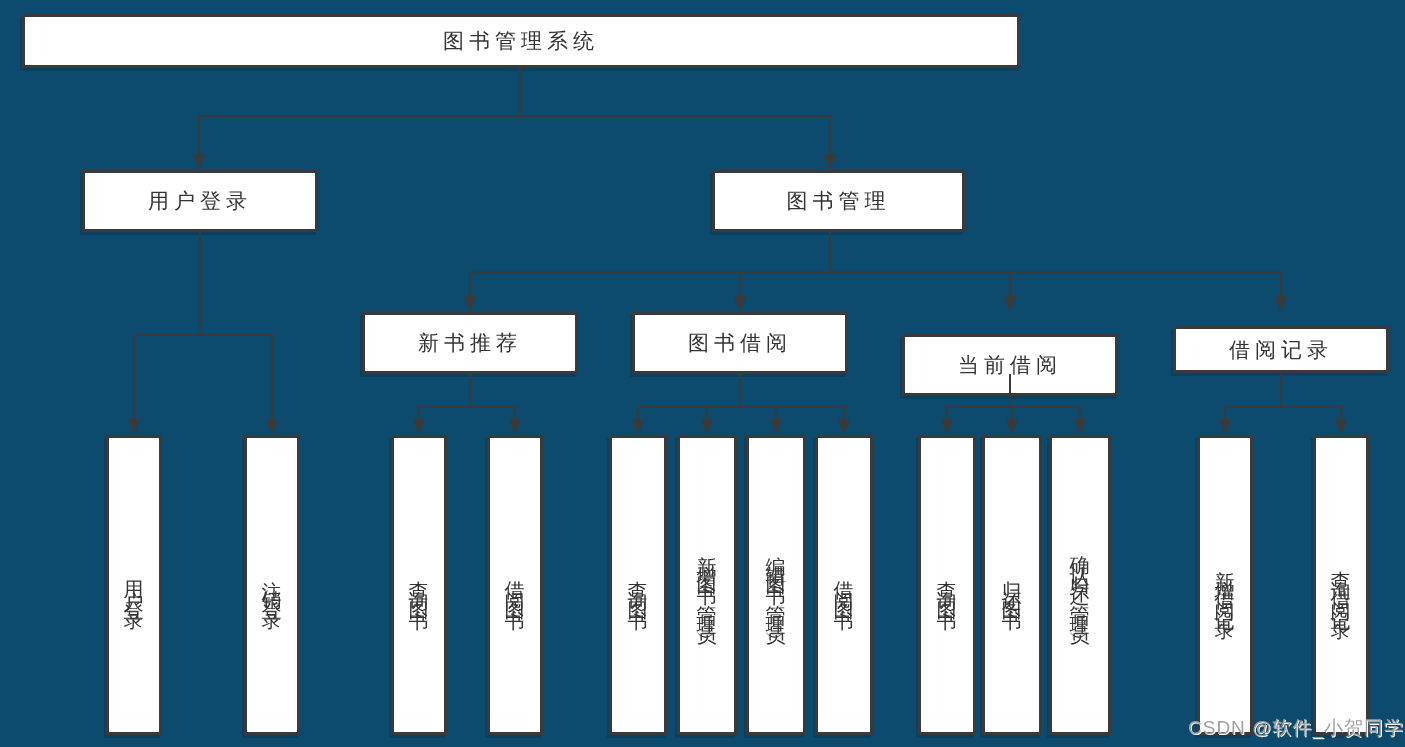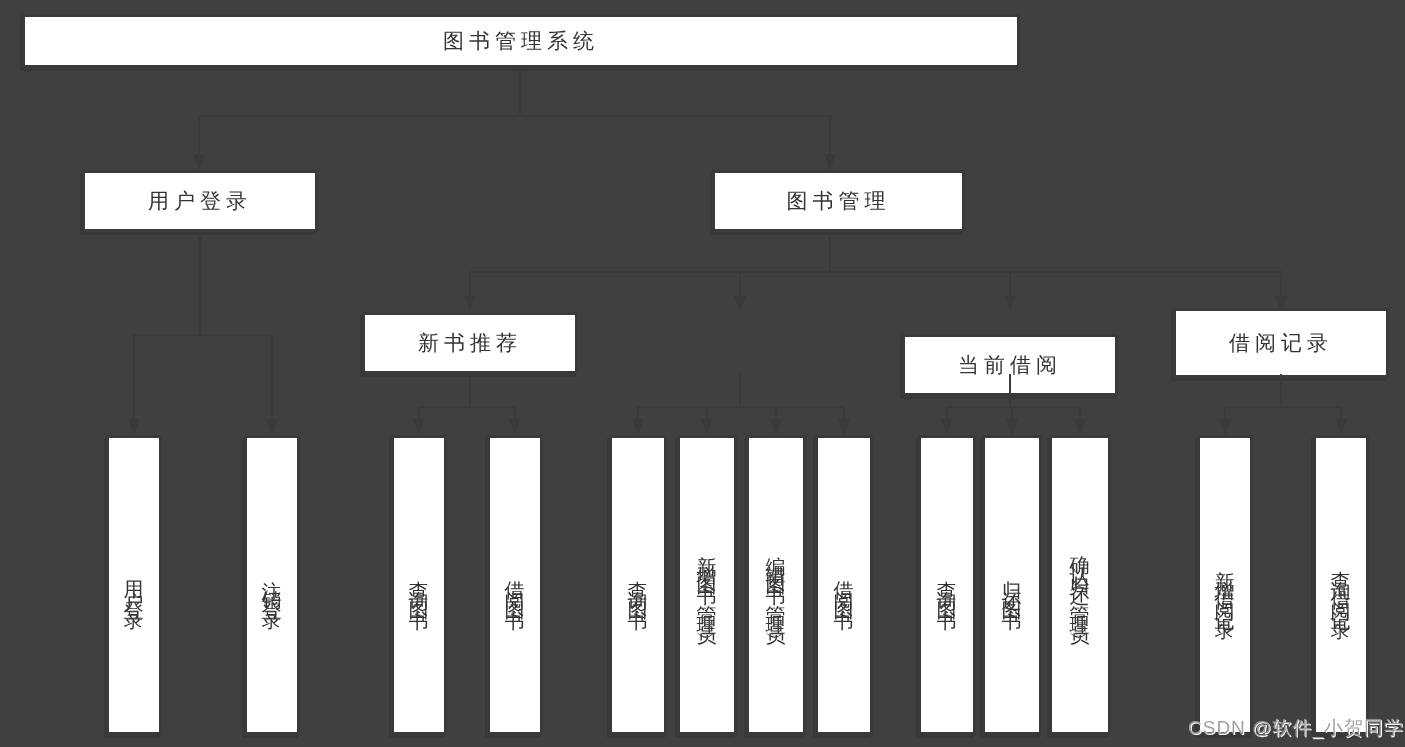--- a/index.html
+++ b/index.html
@@ -1,19 +1,19 @@
 <!DOCTYPE html>
 <html><head>
 <meta charset="utf-8">
 <style>
   html,body{margin:0;padding:0;background:#ffffff;}
   .canvas{
     position:relative;
     width:1405px;height:747px;
-    background:#404040;
+    background:#0c4a6e;
     font-family:"Liberation Sans", sans-serif;
     overflow:hidden;
   }
   .box{
     position:absolute;
     box-sizing:border-box;
     border:3px solid #3a3a3a;
     background:#ffffff;
     display:flex;align-items:center;justify-content:center;
     box-shadow:-2px 3px 0 rgba(0,0,0,0.12);
@@ -77,24 +77,27 @@
   <div class="line" style="left:739px;top:271px;width:2px;height:27px;"></div>
   <div class="arrow" style="left:734px;top:296px;"></div>
   <div class="line" style="left:1009px;top:271px;width:2px;height:27px;"></div>
   <div class="arrow" style="left:1004px;top:296px;"></div>
   <div class="line" style="left:1280px;top:271px;width:2px;height:27px;"></div>
   <div class="arrow" style="left:1275px;top:296px;"></div>
 
   <div class="box hbox" style="left:362px;top:312px;width:216px;height:62px;font-family:Liberation Mono, monospace;">
     <span>新书推荐</span>
   </div>
+  <div class="box hbox" style="left:632px;top:312px;width:216px;height:62px;">
+    <span>图书借阅</span>
+  </div>
   <div class="box hbox" style="left:902px;top:312px;width:216px;height:62px;margin-top:22px;">
     <span>当前借阅</span>
   </div>
-  <div class="box hbox" style="left:1173px;top:308px;width:216px;height:70px;">
+  <div class="box hbox" style="left:1173px;top:326px;width:216px;height:47px;">
     <span>借阅记录</span>
   </div>
 
   <div class="line" style="left:469px;top:374px;width:2px;height:34px;"></div>
   <div class="line" style="left:418px;top:406px;width:99px;height:2px;"></div>
   <div class="line" style="left:418px;top:406px;width:2px;height:15px;"></div>
   <div class="arrow" style="left:413px;top:419px;"></div>
   <div class="line" style="left:514px;top:406px;width:2px;height:15px;"></div>
   <div class="arrow" style="left:509px;top:419px;"></div>
 

